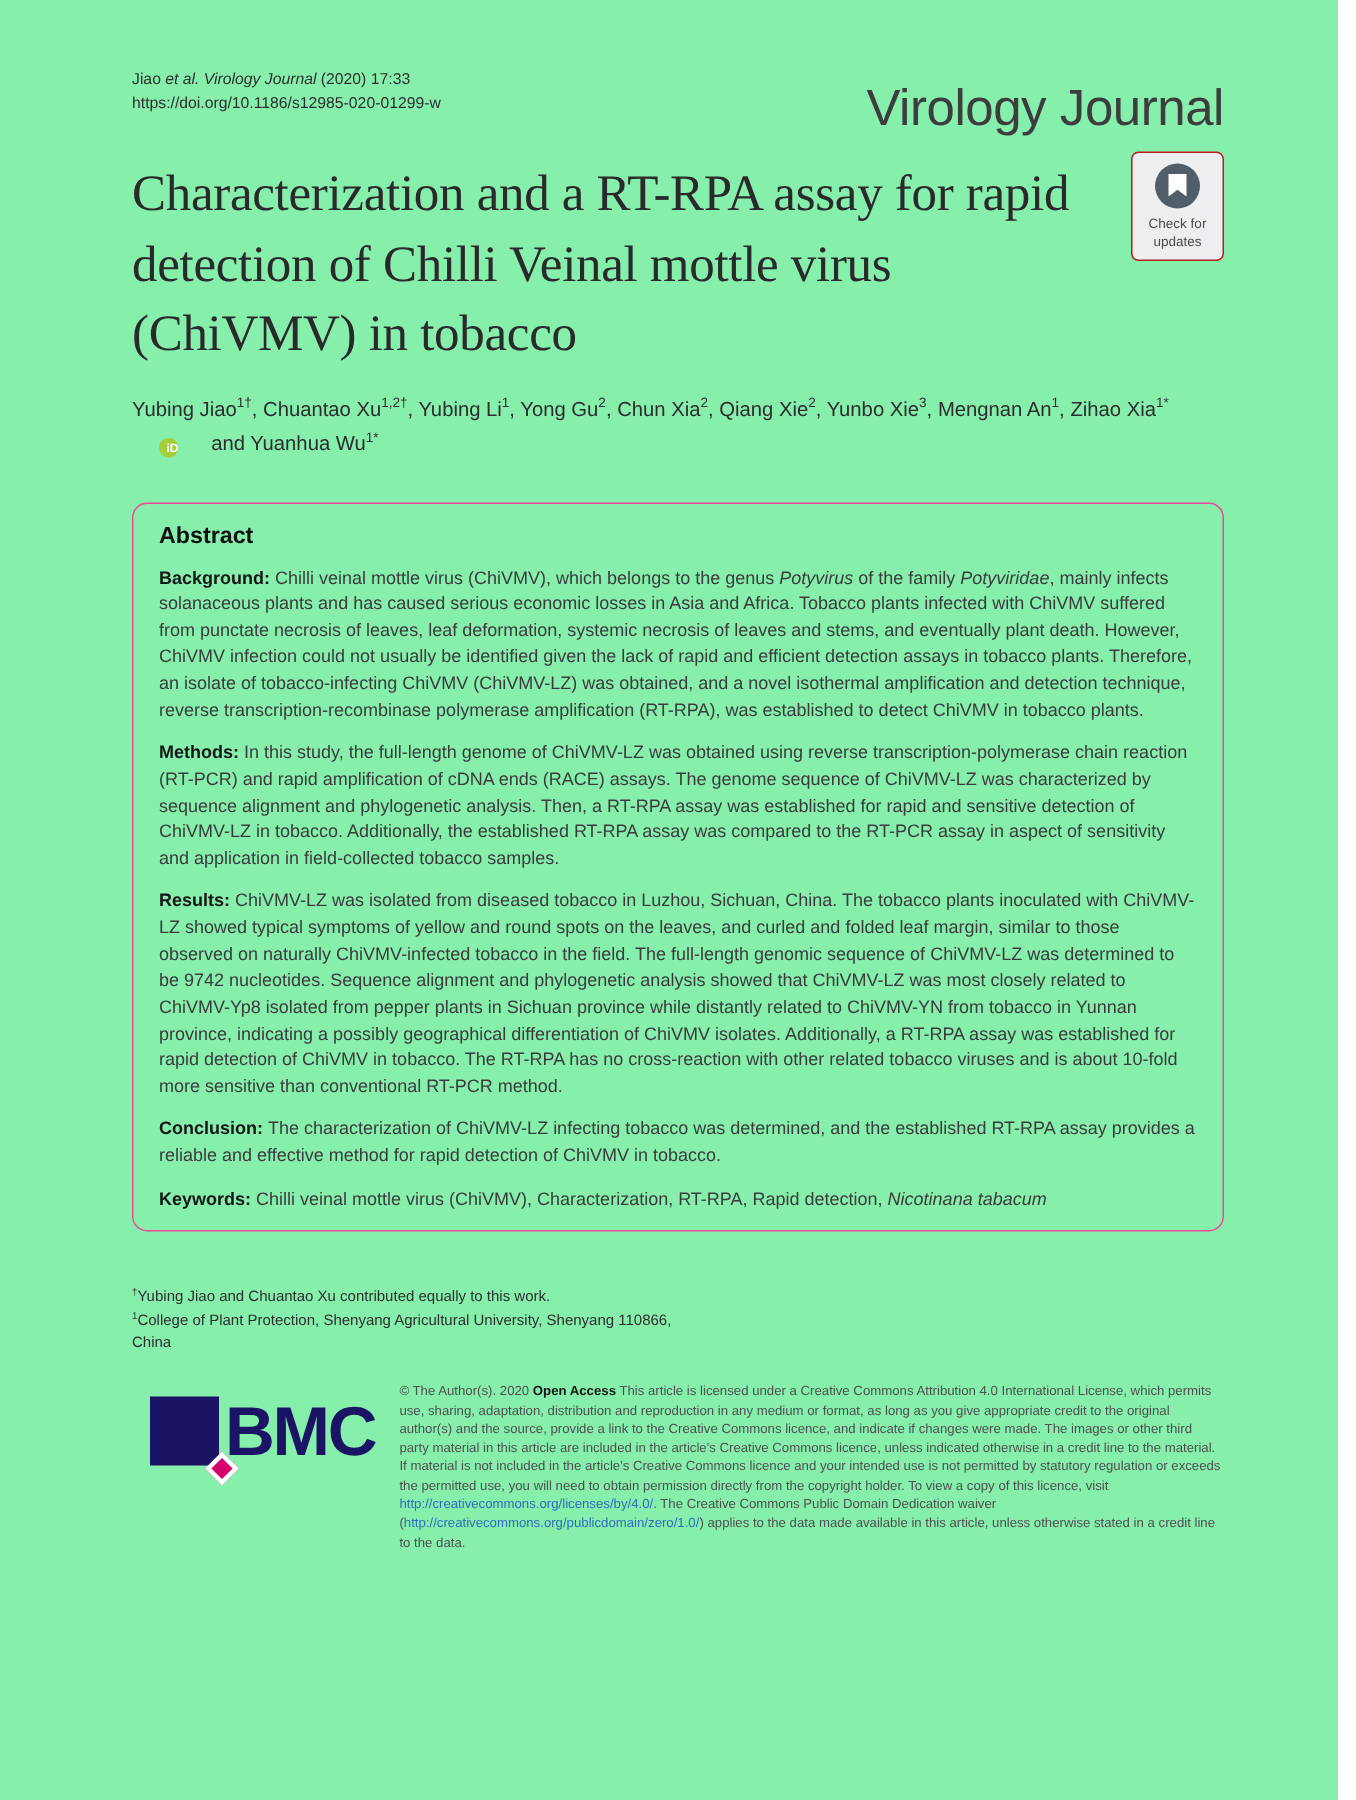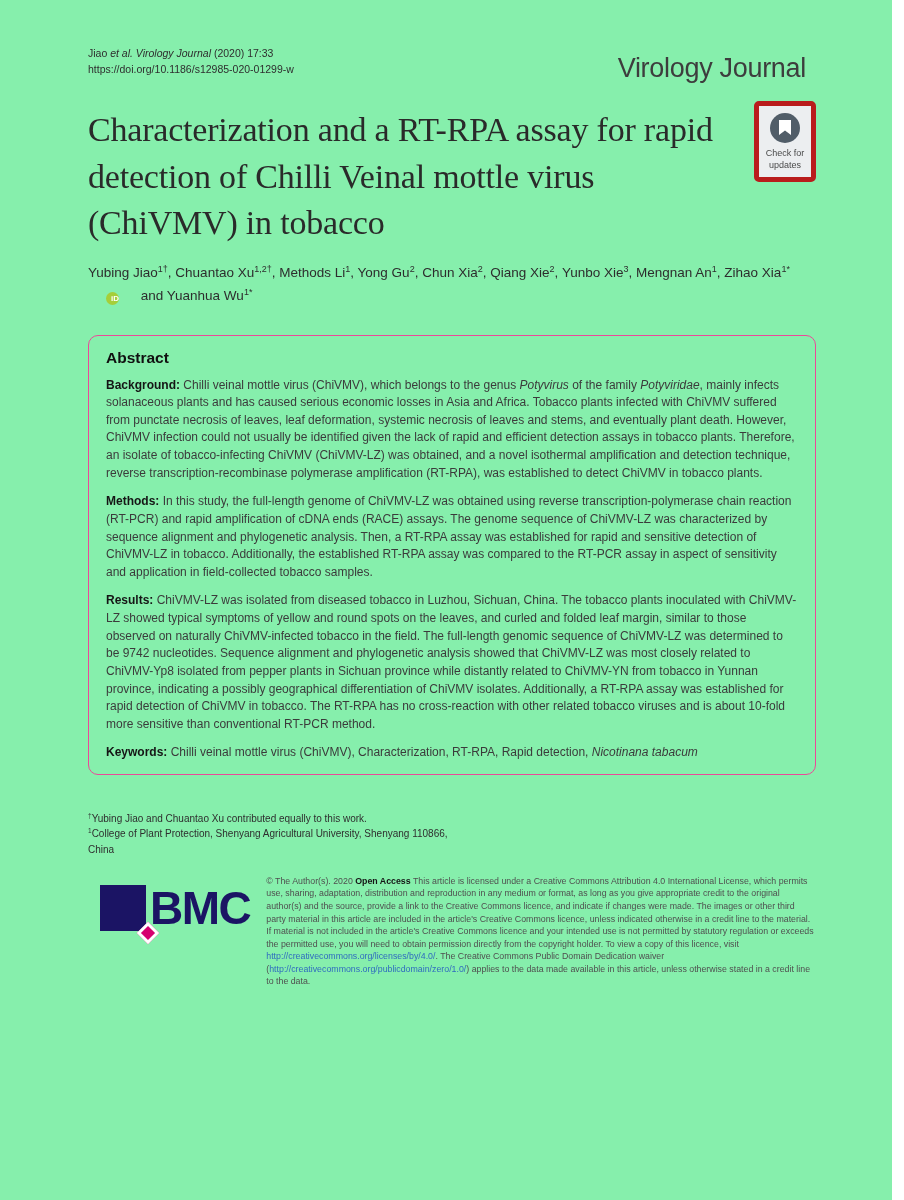--- a/index.html
+++ b/index.html
@@ -6,31 +6,31 @@
   html,body { margin:0; padding:0; background:#ffffff; }
   .page {
     position:relative; width:892px; height:1200px; background:#86efac;
     font-family:"Liberation Sans", sans-serif; overflow:hidden;
   }
   .doc { position:absolute; left:88px; top:44px; width:728px; }
 
   
   .header-row { position:relative; height:44px; }
   .citation { position:absolute; left:0; top:2px; font-size:10.5px; line-height:1.5; color:#2e2e2e; }
-  .journal-name { position:absolute; right:10px; top:11px; font-size:27px; line-height:1; color:#3d3d3d; letter-spacing:-0.3px; }
+  .journal-name { position:absolute; right:0; top:11px; font-size:34px; line-height:1; color:#3d3d3d; letter-spacing:-0.3px; }
 
   
   .banner { margin-top:46px; height:25px; background:#1e2c7a; display:flex; justify-content:space-between; align-items:center; padding:0 11px; }
   .banner-left { font-size:12.5px; font-weight:bold; letter-spacing:4.5px; color:#fff; }
   .banner-right { font-size:13px; font-weight:bold; color:#fff; }
 
   
   .title-row { position:relative; margin-top:19px; }
   h1.title { margin:0; width:645px; font-size:34px; line-height:1.37; font-weight:400; color:#2a2a2a; letter-spacing:-0.2px;font-family:Liberation Serif, serif; }
-  .badge { position:absolute; top:-6px; right:0; width:62px; background:#eceef0; border:5px solid #b91c1c; border-radius:5px; padding:7px 0 6px; text-align:center; cursor:pointer; }
+  .badge { position:absolute; top:-6px; right:0; width:62px; background:#eceef0; border:1px solid #b91c1c; border-radius:5px; padding:7px 0 6px; text-align:center; cursor:pointer; }
   .badge-circle { width:30px; height:30px; border-radius:50%; background:#515d68; margin:0 auto; display:flex; align-items:center; justify-content:center; }
   .badge-text { font-size:9px; color:#4a4a4a; line-height:1.3; margin-top:5px; }
 
   
   .authors { margin-top:15px; font-size:13.5px; line-height:1.7; color:#2d2d2d; width:728px; }
   .asup { font-size:9px; vertical-align:super; line-height:0; }
   .orcid { display:inline-block; width:13px; height:13px; border-radius:50%; background:#a6ce39; color:#fff; font-size:8px; font-weight:bold; text-align:right; line-height:13px; vertical-align:-1px; margin:0 18px; }
 
   
   .abstract-box { margin-top:27px; border:1px solid #ec4899; border-radius:10px; padding:13px 17px 9px; }
@@ -81,35 +81,36 @@
         <div class="badge-text">
           <div>Check for</div>
           <div>updates</div>
         </div>
       </div>
     </div>
 
     <div class="authors">
       <span class="author"><span>Yubing Jiao</span><span class="asup">1†</span><span>,</span></span>
       <span class="author"><span>Chuantao Xu</span><span class="asup">1,2†</span><span>,</span></span>
-      <span class="author"><span>Methods Li</span><span class="asup">1</span><span>,</span></span>
+      <span class="author"><span>Yubing Li</span><span class="asup">1</span><span>,</span></span>
       <span class="author"><span>Yong Gu</span><span class="asup">2</span><span>,</span></span>
       <span class="author"><span>Chun Xia</span><span class="asup">2</span><span>,</span></span>
       <span class="author"><span>Qiang Xie</span><span class="asup">2</span><span>,</span></span>
       <span class="author"><span>Yunbo Xie</span><span class="asup">3</span><span>,</span></span>
       <span class="author"><span>Mengnan An</span><span class="asup">1</span><span>,</span></span>
       <span class="author"><span>Zihao Xia</span><span class="asup">1*</span><span class="orcid">iD</span><span> and</span></span>
       <span class="author"><span>Yuanhua Wu</span><span class="asup">1*</span><span></span></span>
     </div>
 
     <div class="abstract-box">
       <h2>Abstract</h2>
       <p class="abs-p"><span class="rb">Background: </span><span>Chilli veinal mottle virus (ChiVMV), which belongs to the genus </span><span class="ri">Potyvirus</span><span> of the family </span><span class="ri">Potyviridae</span><span>, mainly infects solanaceous plants and has caused serious economic losses in Asia and Africa. Tobacco plants infected with ChiVMV suffered from punctate necrosis of leaves, leaf deformation, systemic necrosis of leaves and stems, and eventually plant death. However, ChiVMV infection could not usually be identified given the lack of rapid and efficient detection assays in tobacco plants. Therefore, an isolate of tobacco-infecting ChiVMV (ChiVMV-LZ) was obtained, and a novel isothermal amplification and detection technique, reverse transcription-recombinase polymerase amplification (RT-RPA), was established to detect ChiVMV in tobacco plants.</span></p>
       <p class="abs-p"><span class="rb">Methods: </span><span>In this study, the full-length genome of ChiVMV-LZ was obtained using reverse transcription-polymerase chain reaction (RT-PCR) and rapid amplification of cDNA ends (RACE) assays. The genome sequence of ChiVMV-LZ was characterized by sequence alignment and phylogenetic analysis. Then, a RT-RPA assay was established for rapid and sensitive detection of ChiVMV-LZ in tobacco. Additionally, the established RT-RPA assay was compared to the RT-PCR assay in aspect of sensitivity and application in field-collected tobacco samples.</span></p>
       <p class="abs-p"><span class="rb">Results: </span><span>ChiVMV-LZ was isolated from diseased tobacco in Luzhou, Sichuan, China. The tobacco plants inoculated with ChiVMV-LZ showed typical symptoms of yellow and round spots on the leaves, and curled and folded leaf margin, similar to those observed on naturally ChiVMV-infected tobacco in the field. The full-length genomic sequence of ChiVMV-LZ was determined to be 9742 nucleotides. Sequence alignment and phylogenetic analysis showed that ChiVMV-LZ was most closely related to ChiVMV-Yp8 isolated from pepper plants in Sichuan province while distantly related to ChiVMV-YN from tobacco in Yunnan province, indicating a possibly geographical differentiation of ChiVMV isolates. Additionally, a RT-RPA assay was established for rapid detection of ChiVMV in tobacco. The RT-RPA has no cross-reaction with other related tobacco viruses and is about 10-fold more sensitive than conventional RT-PCR method.</span></p>
+      <p class="abs-p"><span class="rb">Conclusion: </span><span>The characterization of ChiVMV-LZ infecting tobacco was determined, and the established RT-RPA assay provides a reliable and effective method for rapid detection of ChiVMV in tobacco.</span></p>
       <p class="abs-p keywords"><span class="rb">Keywords: </span><span>Chilli veinal mottle virus (ChiVMV), Characterization, RT-RPA, Rapid detection, </span><span class="ri">Nicotinana tabacum</span></p>
     </div>
 
     <div class="footnotes">
       <div><span class="rsup">†</span><span>Yubing Jiao and Chuantao Xu contributed equally to this work.</span></div>
       <div><span class="rsup">1</span><span>College of Plant Protection, Shenyang Agricultural University, Shenyang 110866, China</span></div>
     </div>
 
     <div class="footer-row">
       <div class="bmc-logo">

